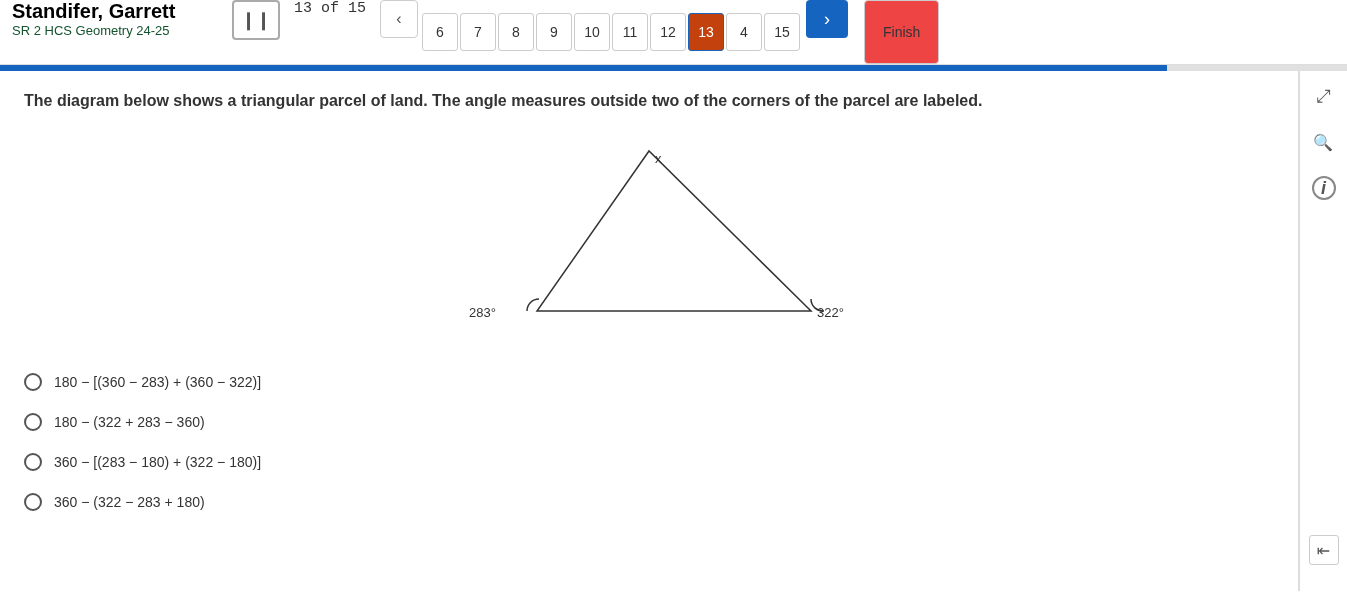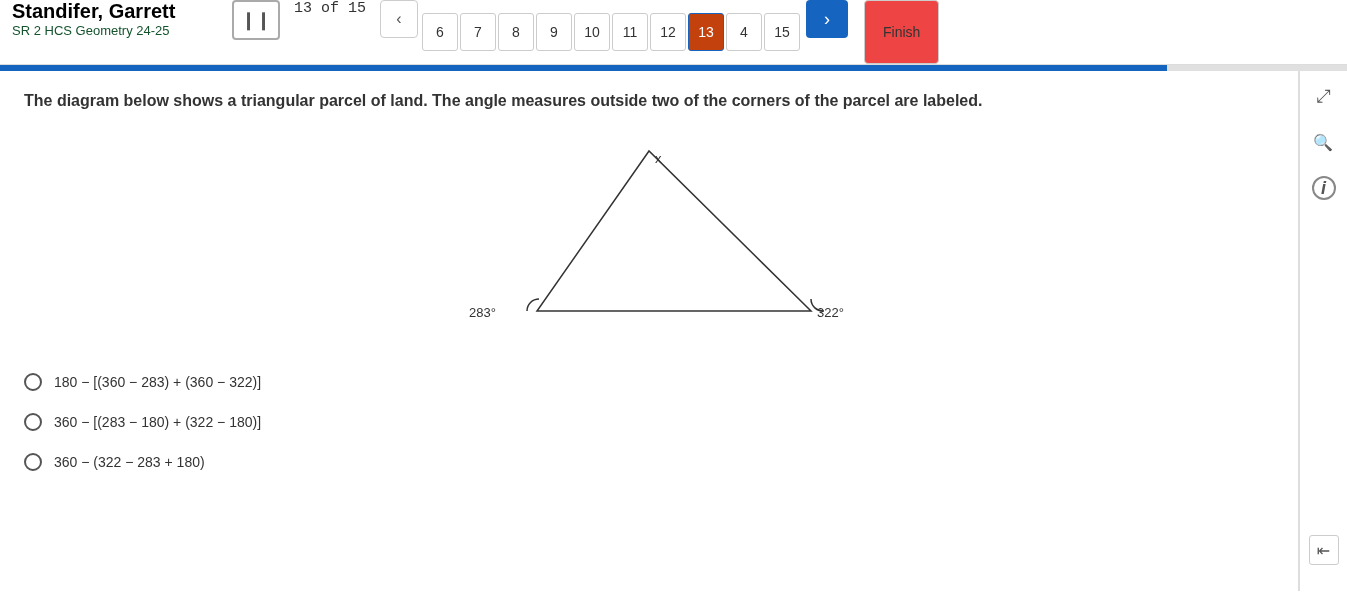--- a/index.html
+++ b/index.html
@@ -269,20 +269,24 @@
     </div>
 
 
     <div class="answer-choices">
       <div class="choice">
         <div class="radio-circle"></div>
         <span class="choice-text">180 − [(360 − 283) + (360 − 322)]</span>
       </div>
       <div class="choice">
         <div class="radio-circle"></div>
+        <span class="choice-text">180 − (322 + 283 − 360)</span>
+      </div>
+      <div class="choice">
+        <div class="radio-circle"></div>
         <span class="choice-text">360 − [(283 − 180) + (322 − 180)]</span>
       </div>
       <div class="choice">
         <div class="radio-circle"></div>
         <span class="choice-text">360 − (322 − 283 + 180)</span>
       </div>
     </div>
   </div>
 
   <div class="right-panel">

